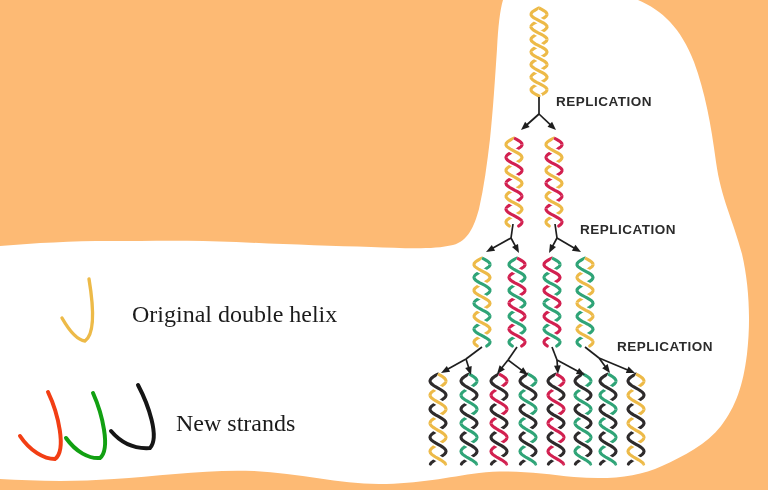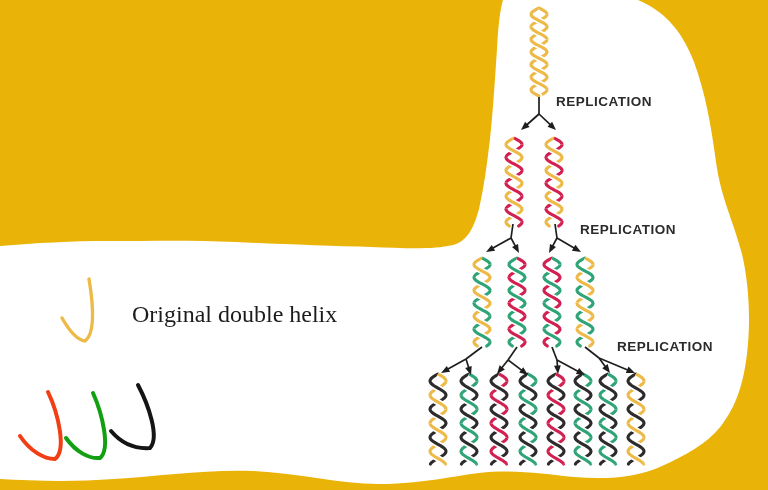--- a/index.html
+++ b/index.html
@@ -1,20 +1,20 @@
 <!DOCTYPE html>
 <html><head>
 <meta charset="utf-8">
 <style>
   html, body { margin: 0; padding: 0; background: #000; }
   .stage {
     position: relative;
     width: 768px;
     height: 490px;
-    background: #eab308;
+    background: #fdba74;
     overflow: hidden;
     font-family: "Liberation Sans", sans-serif;
     text-align: right;
   }
   #scene { position: absolute; left: 0; top: 0; }
   .rep-label {
     position: absolute;
     font-family: "Liberation Sans", sans-serif;
     font-weight: bold;
     font-size: 13.5px;
@@ -205,13 +205,14 @@
     </svg>
 
   <div class="rep-label" style="left:556px; top:94px;">REPLICATION</div>
 
   <div class="rep-label" style="left:580px; top:222px;">REPLICATION</div>
 
   <div class="rep-label" style="left:617px; top:339px;">REPLICATION</div>
 
   <div class="legend-text" style="left:132px; top:301px;">Original double helix</div>
 
+  <div class="legend-text" style="left:176px; top:410px;">New strands</div>
 </div>
 
 </body></html>

